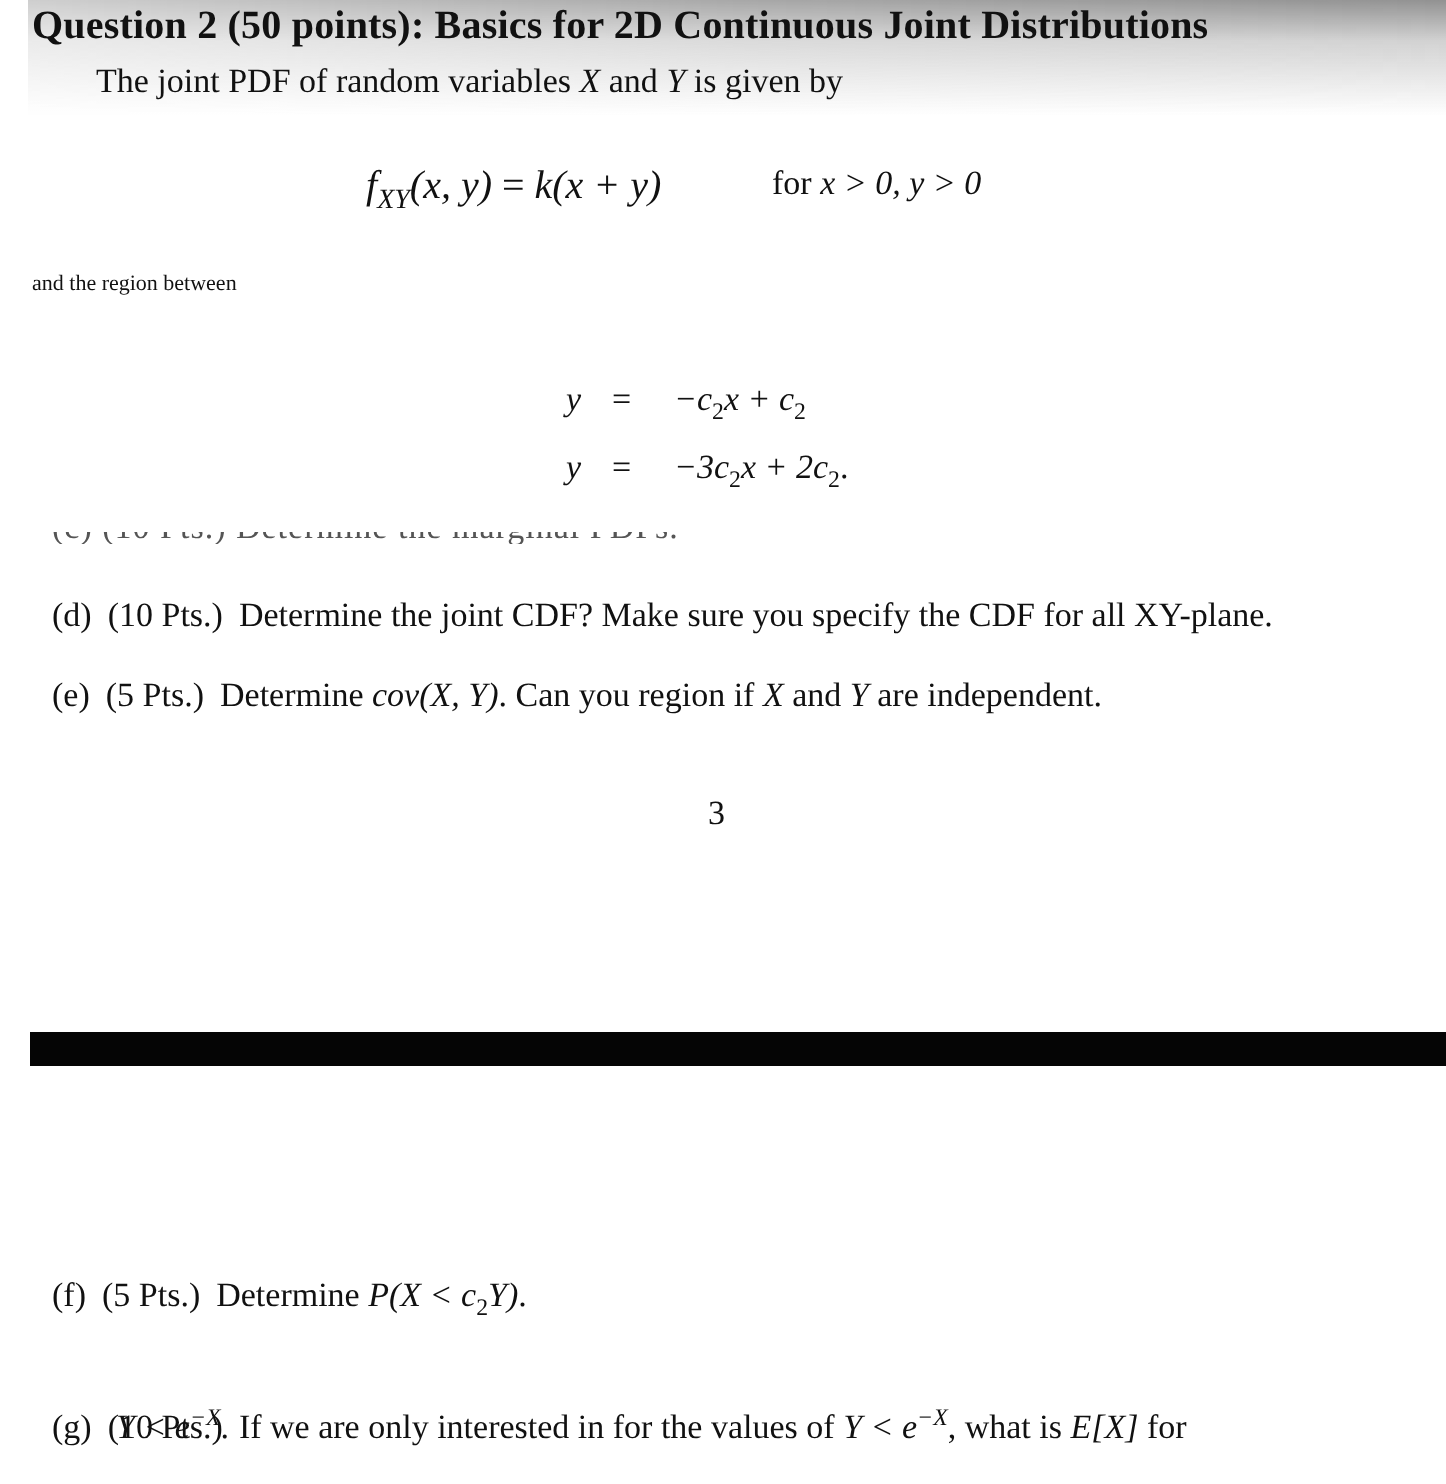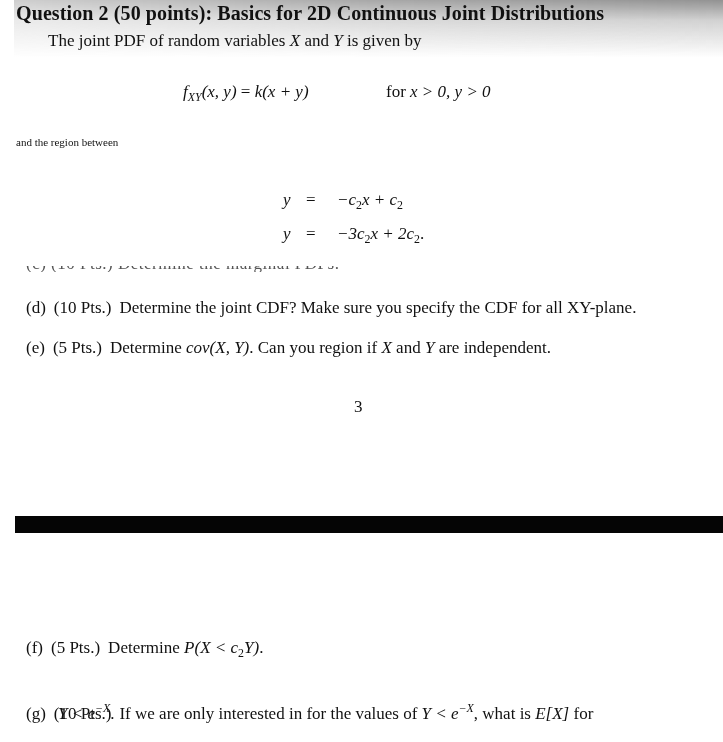--- a/index.html
+++ b/index.html
@@ -38,21 +38,21 @@
       font-family: "Liberation Serif", serif;
       font-size: 17px;
       margin-left: 32px;
     }
     .math { font-family: "Liberation Serif", serif; font-style: italic; }
     .rm { font-style: normal; }
     sub, sup { font-size: 70%; line-height: 0; }
     .pdf-eq {
       left: 183px; top: 82px;
       font-family: "Liberation Serif", serif;
-      font-size: 17px;
+      font-size: 20px;
     }
     .pdf-cond {
       left: 386px; top: 82px;
       font-family: "Liberation Serif", serif;
       font-size: 17px;
     }
     .region-intro {
       left: 16px; top: 136px;
       font-family: "Liberation Serif", serif;
       font-size: 11px;

